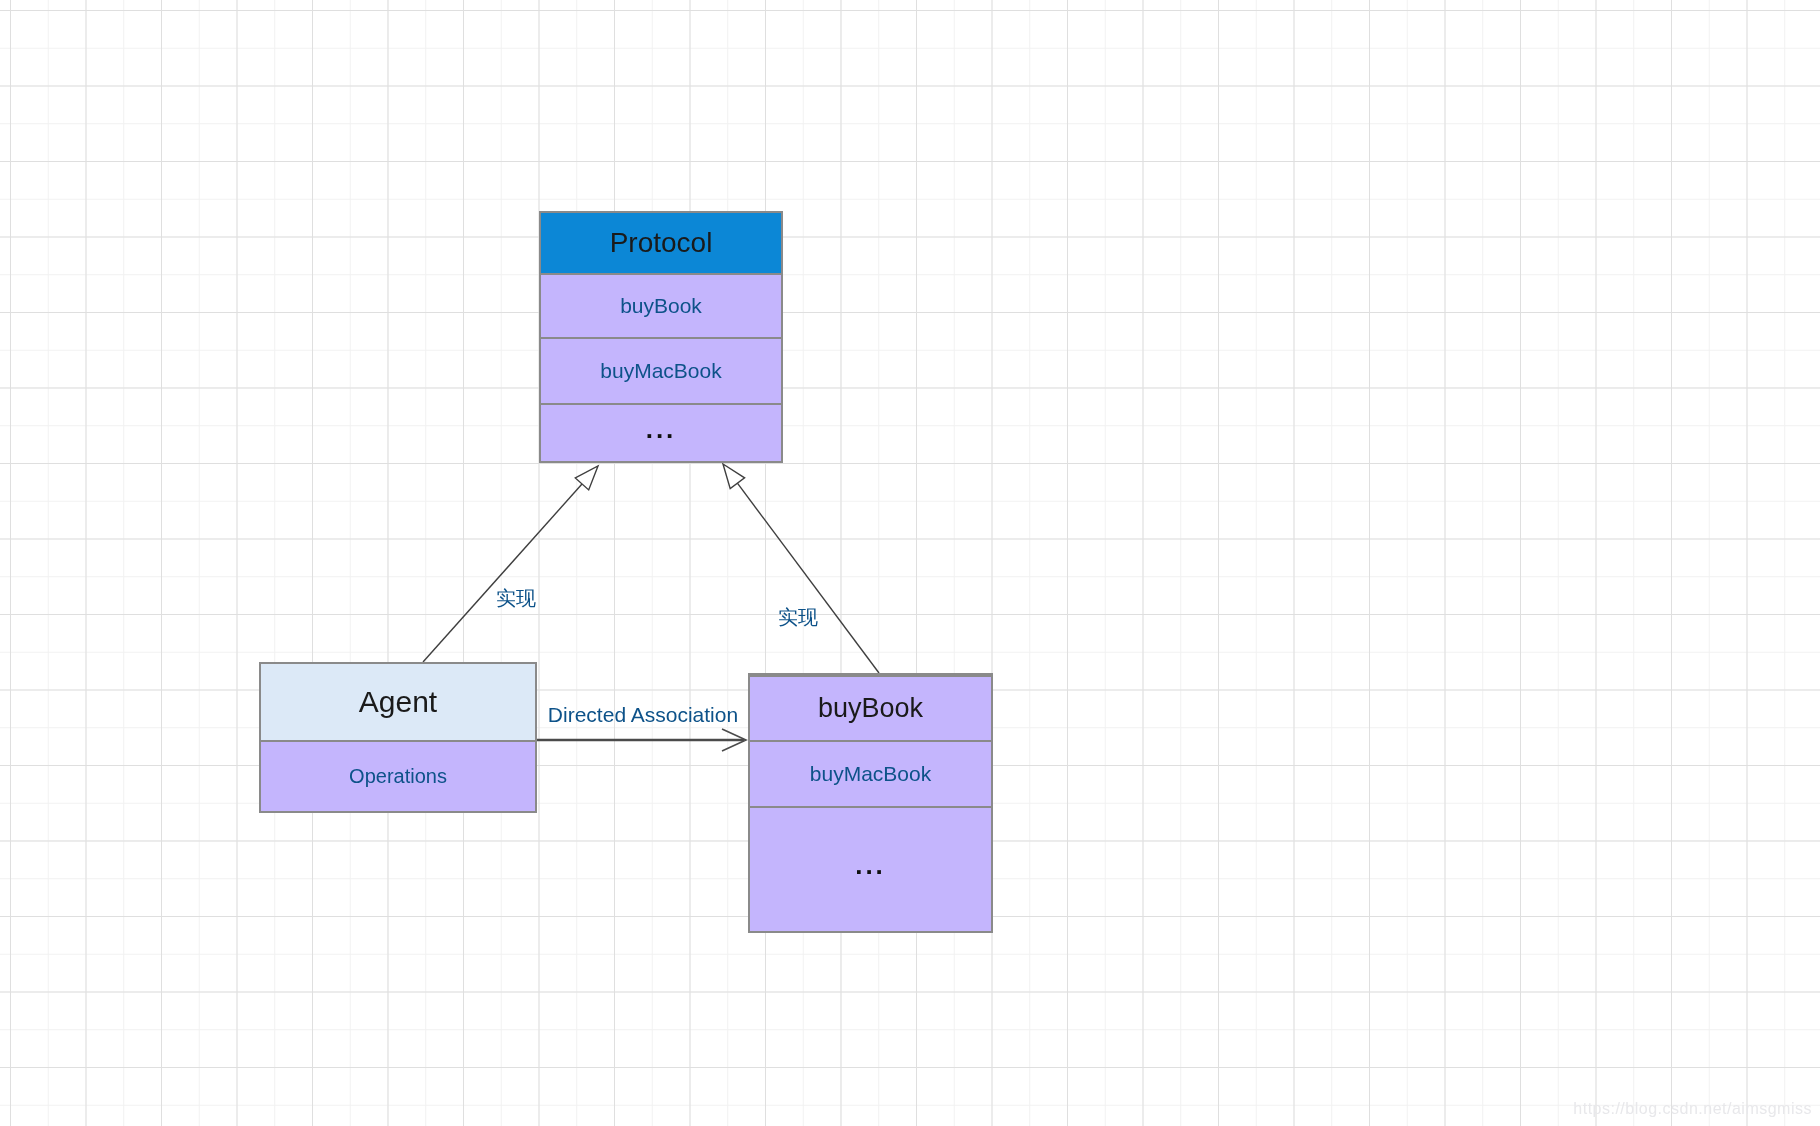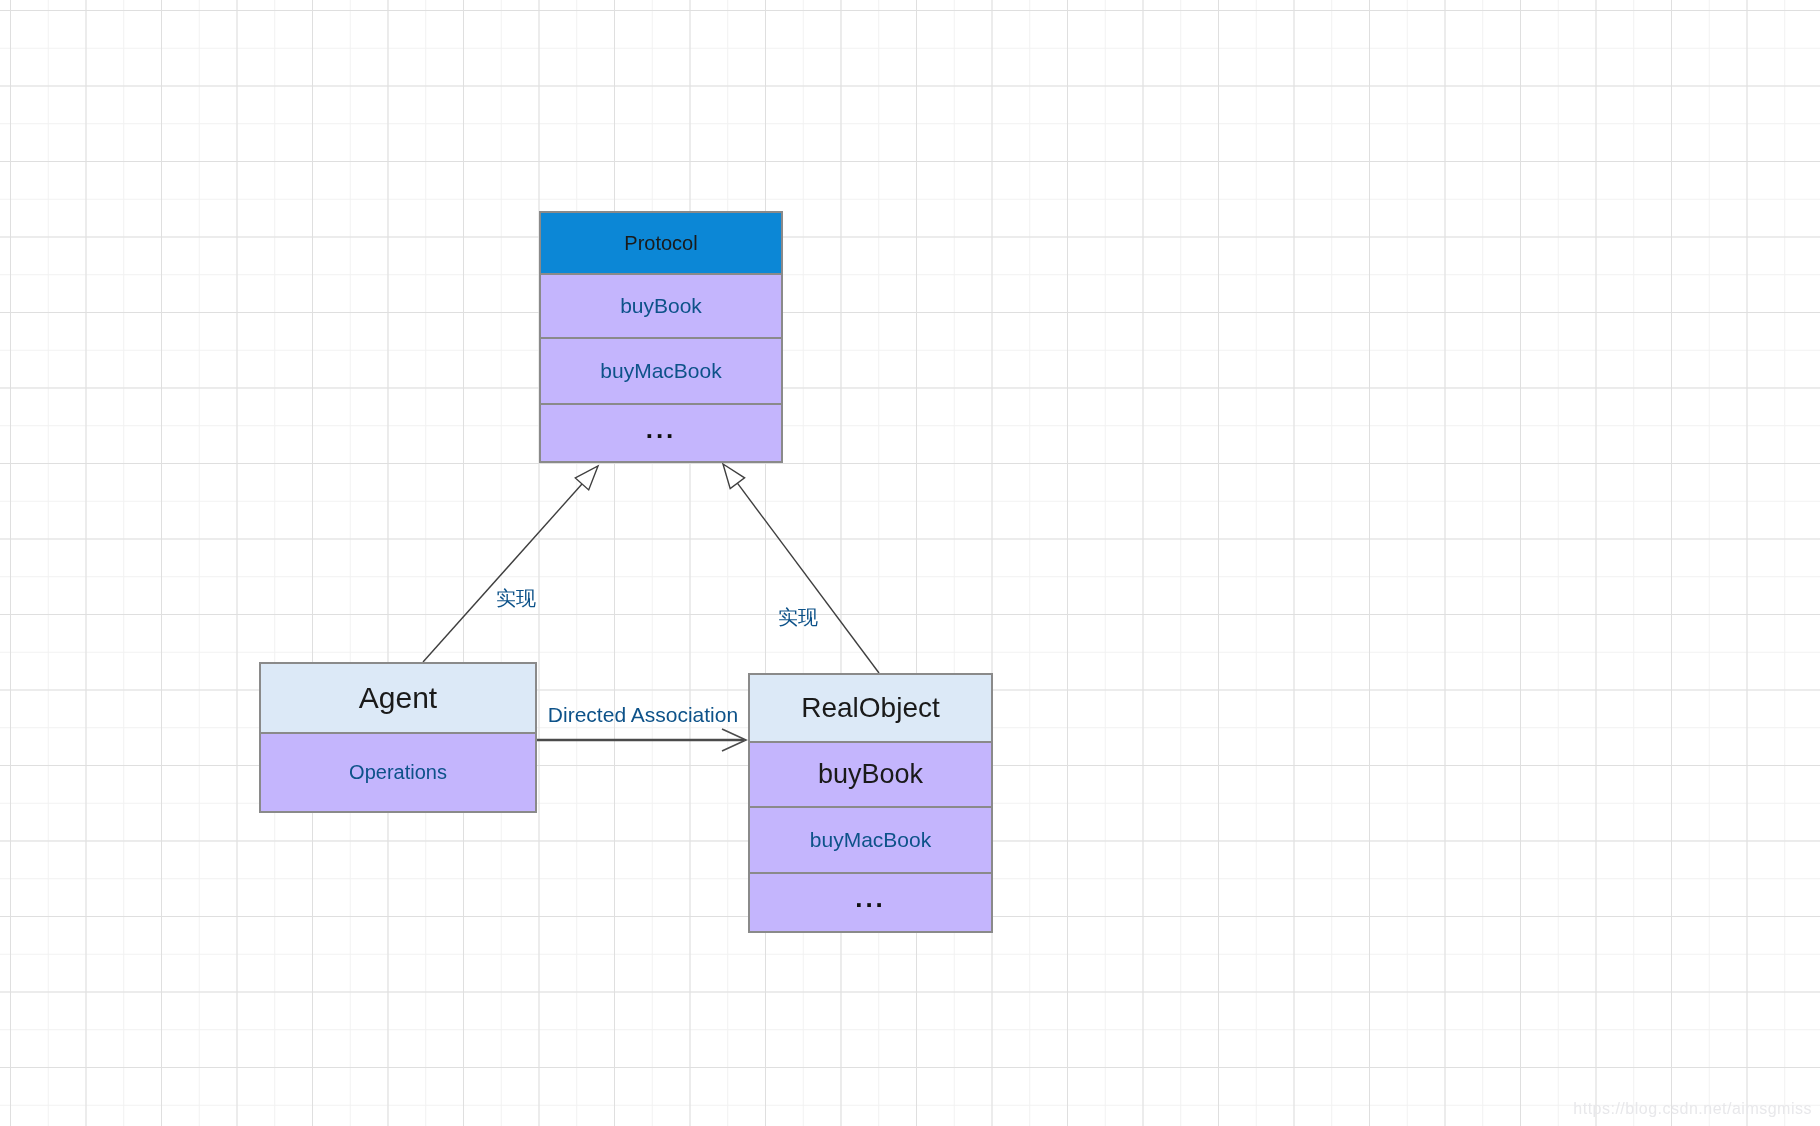--- a/index.html
+++ b/index.html
@@ -73,27 +73,27 @@
   .dots {
     font-size: 26px;
     font-weight: 600;
     letter-spacing: 3px;
     color: #111;
     padding-bottom: 8px;
   }
 
   
   #cls-protocol { left: 539px; top: 211px; width: 244px; height: 252px; }
-  #cls-protocol .uml-header { height: 60px; font-size: 20px; }
+  #cls-protocol .uml-header { height: 60px; font-size: 28px; }
   #cls-protocol .row-1 { height: 62px; font-size: 21px; }
   #cls-protocol .row-2 { height: 64px; font-size: 21px; }
 
   
   #cls-agent { left: 259px; top: 662px; width: 278px; height: 151px; }
-  #cls-agent .uml-header { height: 68px; font-size: 30px; text-align: right; }
+  #cls-agent .uml-header { height: 76px; font-size: 30px; text-align: right; }
   #cls-agent .row-1 { font-size: 20px; }
 
   
   #cls-realobject { left: 748px; top: 673px; width: 245px; height: 260px; }
   #cls-realobject .uml-header { height: 66px; font-size: 28px; }
   #cls-realobject .row-1 { height: 63px; font-size: 27px; }
   #cls-realobject .row-2 { height: 64px; font-size: 21px; }
 
   .edge-label {
     position: absolute;
@@ -143,21 +143,20 @@
     <div class="uml-row row-2 t-blue">buyMacBook</div>
     <div class="uml-row fill dots">...</div>
   </div>
 
   <div class="uml-class" id="cls-agent">
     <div class="uml-header light">Agent</div>
     <div class="uml-row fill row-1 t-blue">Operations</div>
   </div>
 
   <div class="uml-class" id="cls-realobject">
-    <div class="uml-header light">RealObject</div>
     <div class="uml-row row-1 t-black">buyBook</div>
     <div class="uml-row row-2 t-blue">buyMacBook</div>
     <div class="uml-row fill dots">...</div>
   </div>
 
   <div class="edge-label" id="lbl-realize-1">实现</div>
   <div class="edge-label" id="lbl-realize-2">实现</div>
   <div class="edge-label" id="lbl-assoc">Directed Association</div>
 
   <div class="watermark">https://blog.csdn.net/aimsgmiss</div>

